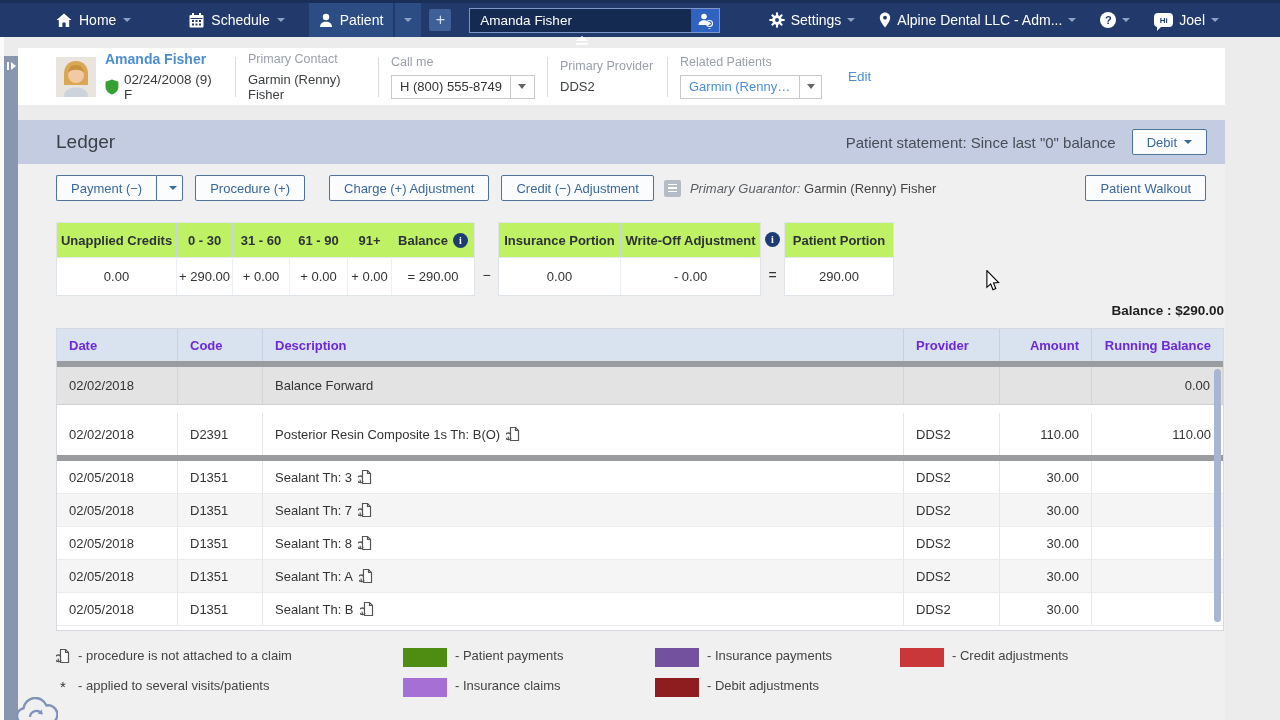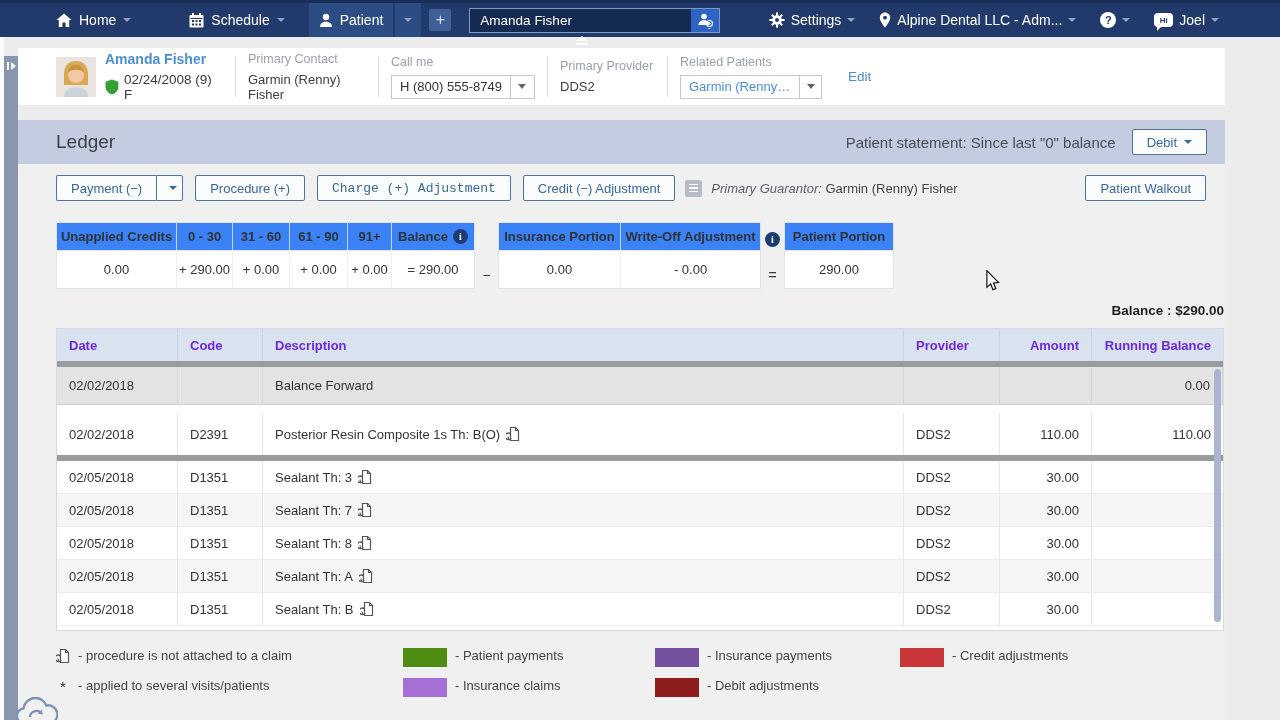--- a/index.html
+++ b/index.html
@@ -75,21 +75,21 @@
   .note-ic i { display:block; width:9px; height:1.5px; background:#fff; }
   .guarantor { font-size:13px; color:#444; }
   .guarantor .g-lbl { font-style:italic; color:#5a5f66; }
   .walkout { margin-left:auto; }
 
   
   .summary { position:absolute; left:38px; top:58px; display:flex; align-items:flex-start; }
   .s-table { border:1px solid #dfe3ea; }
   .s-row { display:flex; }
   .s-cell { font-size:13px; display:flex; align-items:center; justify-content:center; }
-  .s-row.head .s-cell { height:27px; background:#3b82f6; color:#2e3237; font-weight:bold; border-right:1px solid #c9d4e6; }
+  .s-row.head .s-cell { height:34px; background:#bef264; color:#2e3237; font-weight:bold; border-right:1px solid #c9d4e6; }
   .s-row.head .s-cell:last-child { border-right:none; }
   .s-row.vals .s-cell { height:38px; background:#fff; color:#333; border-right:1px solid #eceff4; border-top:1px solid #e3e7ed; }
   .s-row.vals .s-cell:last-child { border-right:none; }
   .op-col { width:23px; display:flex; flex-direction:column; align-items:center; }
   .op-col .op-head { height:34px; display:flex; align-items:center; }
   .op-col .op-val { height:38px; display:flex; align-items:center; font-size:14px; color:#333; }
   .info-ic { width:15px; height:15px; border-radius:50%; background:#1d3c74; color:#fff; font-size:10px;
     font-weight:bold; font-family:"Liberation Serif",serif; display:inline-flex; align-items:center; justify-content:center; cursor:pointer; }
   .balance-line { position:absolute; right:1px; top:139px; font-size:13.5px; font-weight:bold; color:#1f1f1f; }
 
@@ -303,21 +303,21 @@
       <button class="btn main">
           <span>Payment (−)</span>
         </button>
       <button class="btn dd">
           <span class="caret"></span>
         </button>
     </div>
     <button class="btn" style="margin-left:12px;">
         <span>Procedure (+)</span>
       </button>
-    <button class="btn" style="margin-left:12px;font-family:Liberation Mono, monospace;">
+    <button class="btn" style="margin-left:24px;">
         <span>Charge (+) Adjustment</span>
       </button>
     <button class="btn" style="margin-left:12px;">
         <span>Credit (−) Adjustment</span>
       </button>
     <span class="note-ic">
         <i></i>
         <i></i>
         <i></i>
       </span>

